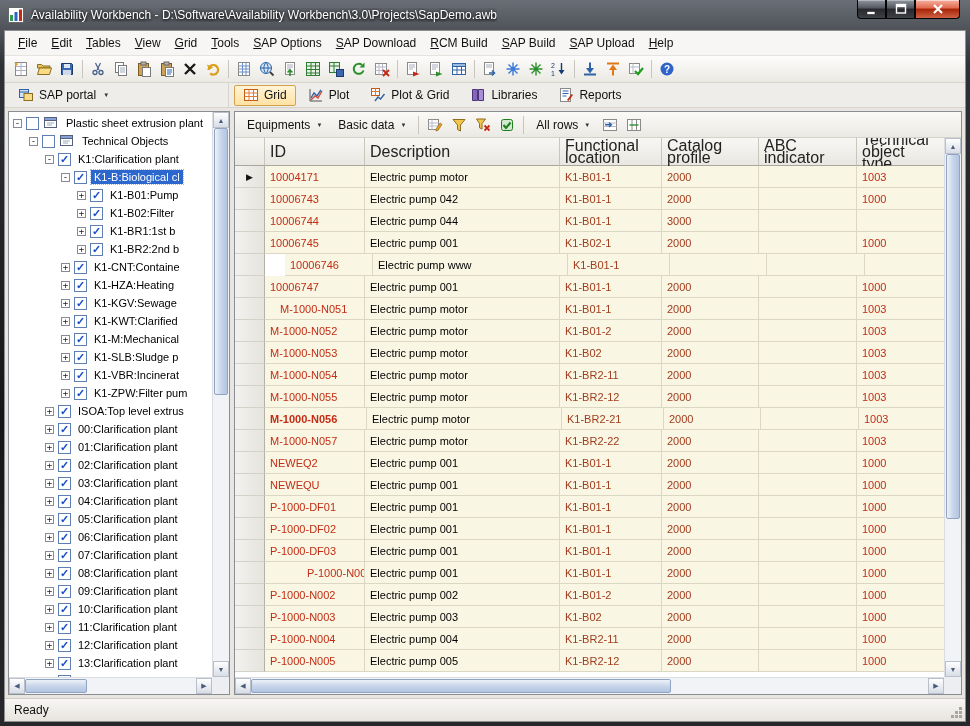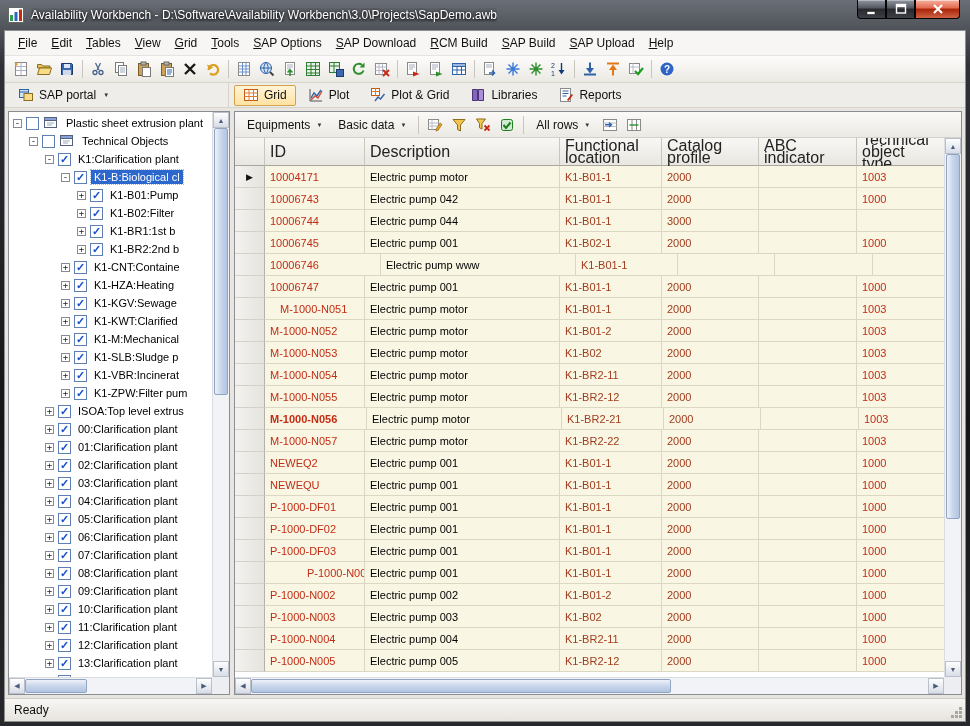--- a/index.html
+++ b/index.html
@@ -804,21 +804,21 @@
                   <div class="g-sel"></div>
                   <div class="g-cell col-id" style="width: 100px;">10006745</div>
                   <div class="g-cell col-desc" style="width: 195px;">Electric pump 001</div>
                   <div class="g-cell col-loc" style="width: 102px;">K1-B02-1</div>
                   <div class="g-cell col-cat" style="width: 97px;">2000</div>
                   <div class="g-cell col-abc" style="width: 98px;"></div>
                   <div class="g-cell col-tot" style="width: 88px;">1000</div>
                 </div>
                 <div class="grow">
                   <div class="g-sel"></div>
-                  <div class="g-cell col-id" style="width: 116px;">10006746</div>
+                  <div class="g-cell col-id" style="width: 88px; margin-left: 20px;">10006746</div>
                   <div class="g-cell col-desc" style="width: 195px;">Electric pump www</div>
                   <div class="g-cell col-loc" style="width: 102px;">K1-B01-1</div>
                   <div class="g-cell col-cat" style="width: 97px;"></div>
                   <div class="g-cell col-abc" style="width: 98px;"></div>
                   <div class="g-cell col-tot" style="width: 88px;"></div>
                 </div>
                 <div class="grow">
                   <div class="g-sel"></div>
                   <div class="g-cell col-id" style="width: 100px;">10006747</div>
                   <div class="g-cell col-desc" style="width: 195px;">Electric pump 001</div>

